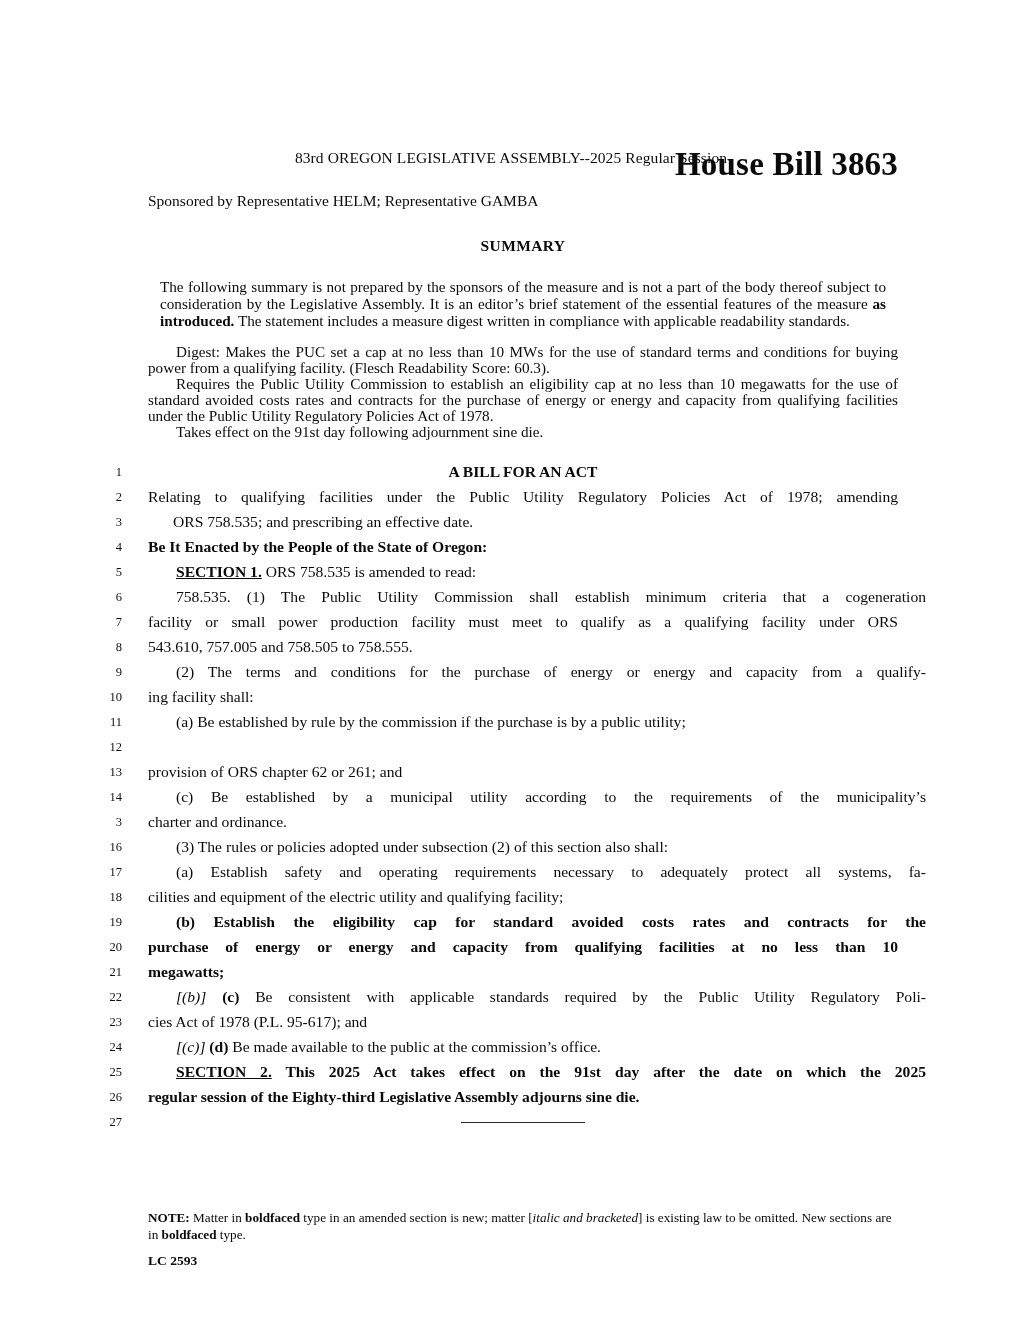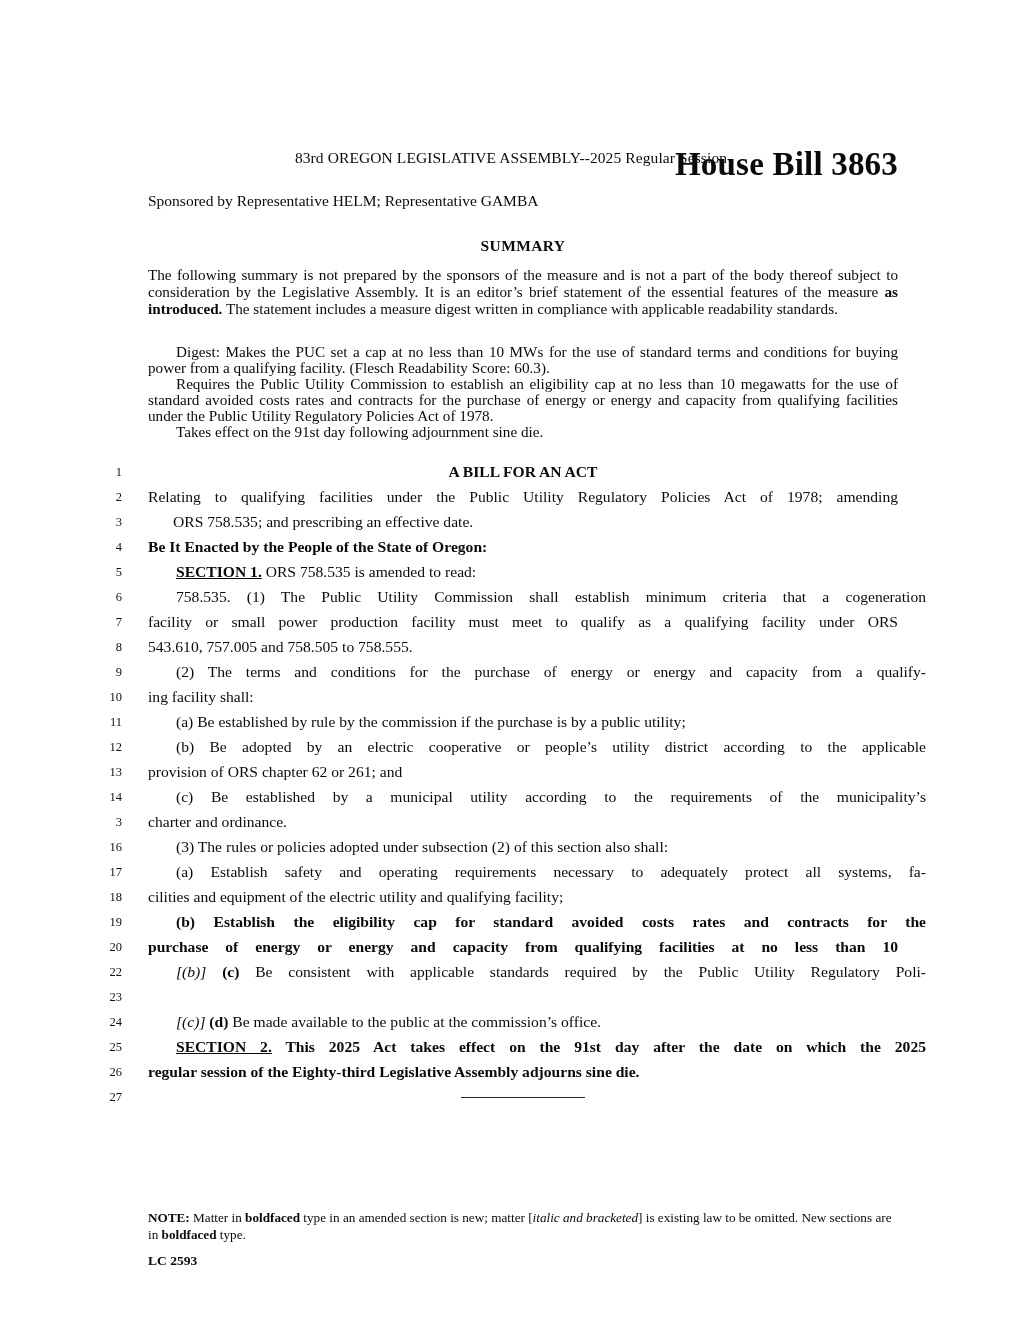--- a/index.html
+++ b/index.html
@@ -65,21 +65,21 @@
     position: absolute;
     left: 148px;
     top: 266px;
     width: 750px;
     font-size: 15.2px;
     line-height: 17.2px;
     text-align: justify;
     text-justify: inter-word;
   }
   .summary-body p {
-    margin: 0;
+    margin: 12px;
   }
   .digest-block {
     position: absolute;
     left: 148px;
     top: 344px;
     width: 750px;
     font-size: 15.2px;
     line-height: 16px;
     text-align: justify;
     text-justify: inter-word;
@@ -243,21 +243,20 @@
       <span class="line-text">ing facility shall:</span>
     </div>
 
     <div class="bill-line">
       <span class="line-no">11</span>
       <span class="line-text ind1">(a) Be established by rule by the commission if the purchase is by a public utility;</span>
     </div>
 
     <div class="bill-line">
       <span class="line-no">12</span>
-      <span class="line-text justify ind1">(b) Be adopted by an electric cooperative or people’s utility district according to the applicable</span>
     </div>
 
     <div class="bill-line">
       <span class="line-no">13</span>
       <span class="line-text">provision of ORS chapter 62 or 261; and</span>
     </div>
 
     <div class="bill-line">
       <span class="line-no">14</span>
       <span class="line-text justify ind1">(c) Be established by a municipal utility according to the requirements of the municipality’s</span>
@@ -286,28 +285,33 @@
     <div class="bill-line">
       <span class="line-no">19</span>
       <span class="line-text justify ind1 b">(b) Establish the eligibility cap for standard avoided costs rates and contracts for the</span>
     </div>
 
     <div class="bill-line">
       <span class="line-no">20</span>
       <span class="line-text justify b">purchase of energy or energy and capacity from qualifying facilities at no less than 10</span>
     </div>
 
+    <div class="bill-line">
+      <span class="line-no">21</span>
+      <span class="line-text b">megawatts;</span>
+    </div>
 
     <div class="bill-line">
       <span class="line-no">22</span>
       <span class="line-text justify ind1"><span class="i">[(b)]</span><span>&nbsp;</span><span class="b">(c)</span><span> Be consistent with applicable standards required by the Public Utility Regulatory Poli-</span></span>
     </div>
 
     <div class="bill-line">
       <span class="line-no">23</span>
+      <span class="line-text">cies Act of 1978 (P.L. 95-617); and</span>
     </div>
 
     <div class="bill-line">
       <span class="line-no">24</span>
       <span class="line-text ind1"><span class="i">[(c)]</span><span>&nbsp;</span><span class="b">(d)</span><span> Be made available to the public at the commission’s office.</span></span>
     </div>
 
     <div class="bill-line">
       <span class="line-no">25</span>
       <span class="line-text justify ind1 b"><span class="b u">SECTION 2.</span><span class="b"> This 2025 Act takes effect on the 91st day after the date on which the 2025</span></span>

